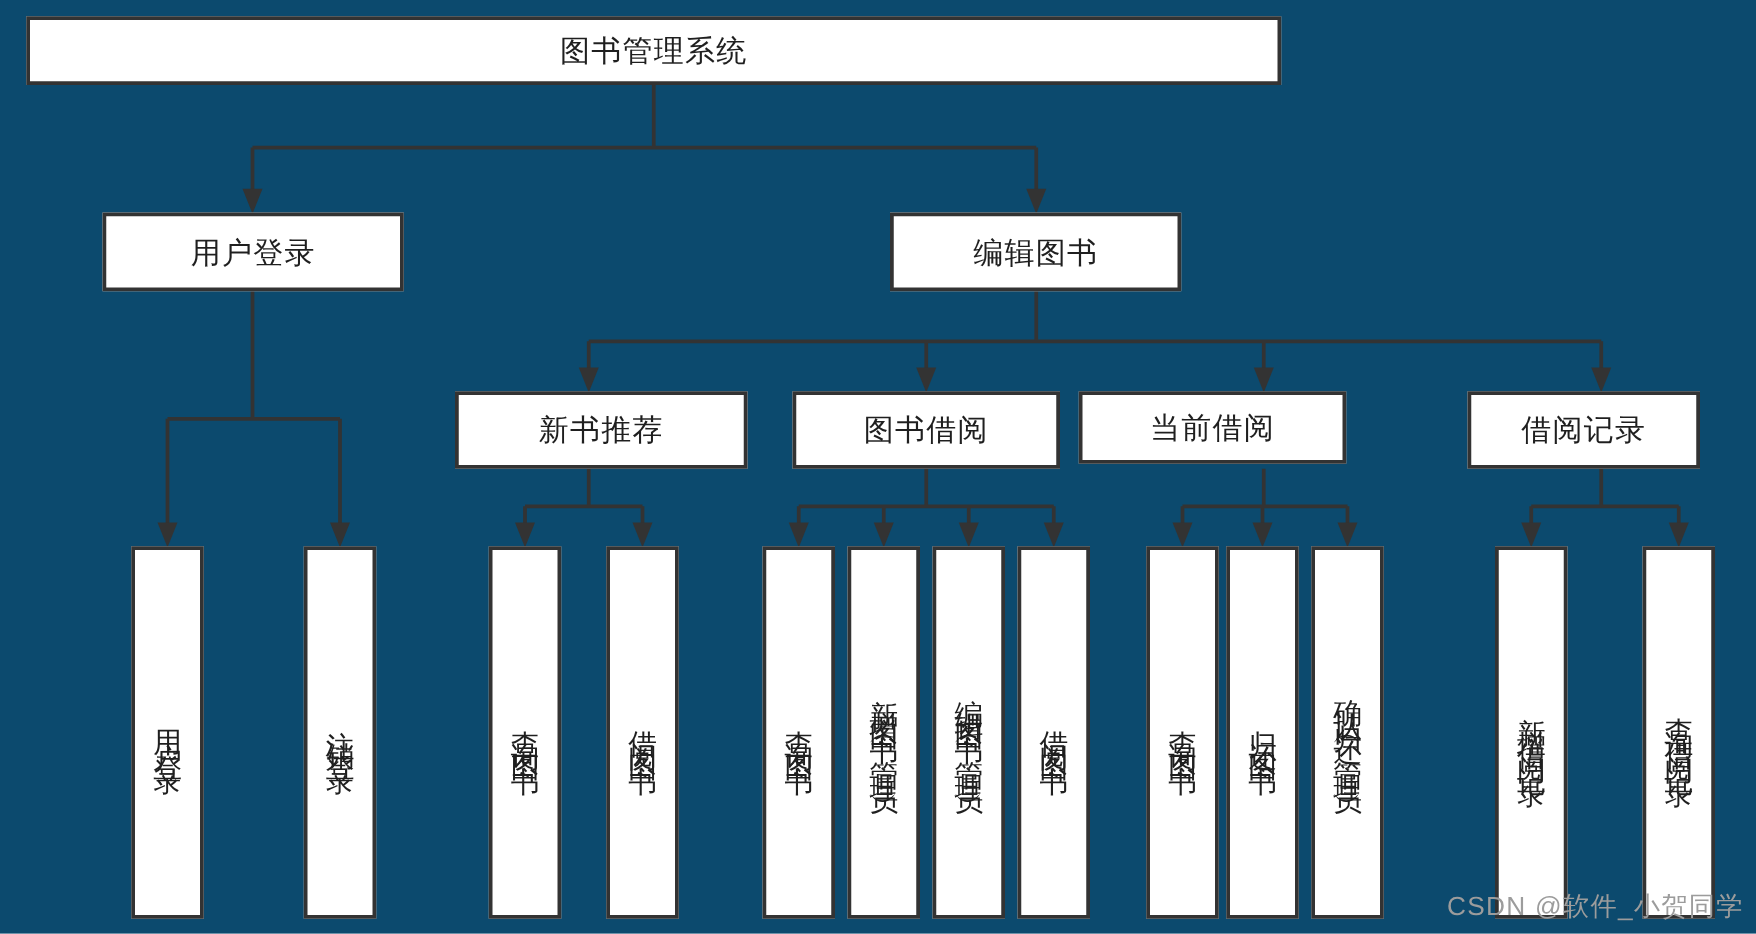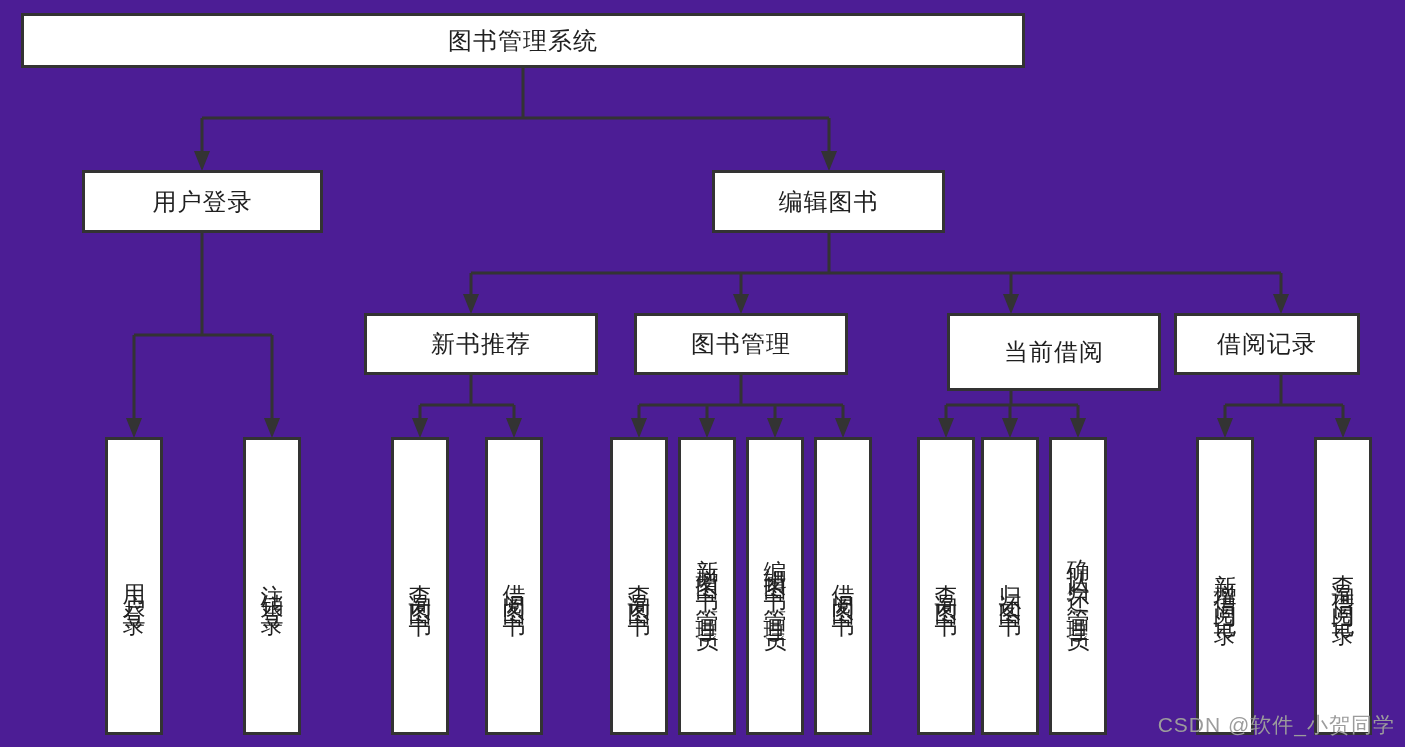--- a/index.html
+++ b/index.html
@@ -1,19 +1,19 @@
 <!DOCTYPE html>
 <html><head>
 <meta charset="utf-8">
 <style>
   html,body{margin:0;padding:0;background:#ffffff;}
   .canvas{
     position:relative;
     width:1405px;height:747px;
-    background:#4c1d95;
+    background:#0c4a6e;
     font-family:"Liberation Sans","DejaVu Sans",sans-serif;
     overflow:hidden;
   }
   .connectors{
     position:absolute;left:0;top:0;width:1405px;height:747px;
     pointer-events:none;
   }
   .node{
     position:absolute;
     box-sizing:border-box;
@@ -80,22 +80,22 @@
       <polygon points="1217,418 1233,418 1225,438" fill="#333333"></polygon>
       <polygon points="1335,418 1351,418 1343,438" fill="#333333"></polygon>
     </svg>
 
   <div class="node" style="left:21px;top:13px;width:1004px;height:55px">图书管理系统</div>
 
   <div class="node" style="left:82px;top:170px;width:241px;height:63px">用户登录</div>
   <div class="node" style="left:712px;top:170px;width:233px;height:63px">编辑图书</div>
 
   <div class="node" style="left:364px;top:313px;width:234px;height:62px">新书推荐</div>
-  <div class="node" style="left:634px;top:313px;width:214px;height:62px">图书管理</div>
-  <div class="node" style="left:947px;top:313px;width:214px;height:78px">当前借阅</div>
+  <div class="node" style="left:634px;top:313px;width:214px;height:62px">图书借阅</div>
+  <div class="node" style="left:863px;top:313px;width:214px;height:58px">当前借阅</div>
   <div class="node" style="left:1174px;top:313px;width:186px;height:62px">借阅记录</div>
 
   <div class="leaf" style="left:105px">
     <span>用户登录</span>
   </div>
   <div class="leaf" style="left:243px">
     <span>注销登录</span>
   </div>
 
   <div class="leaf" style="left:391px">

